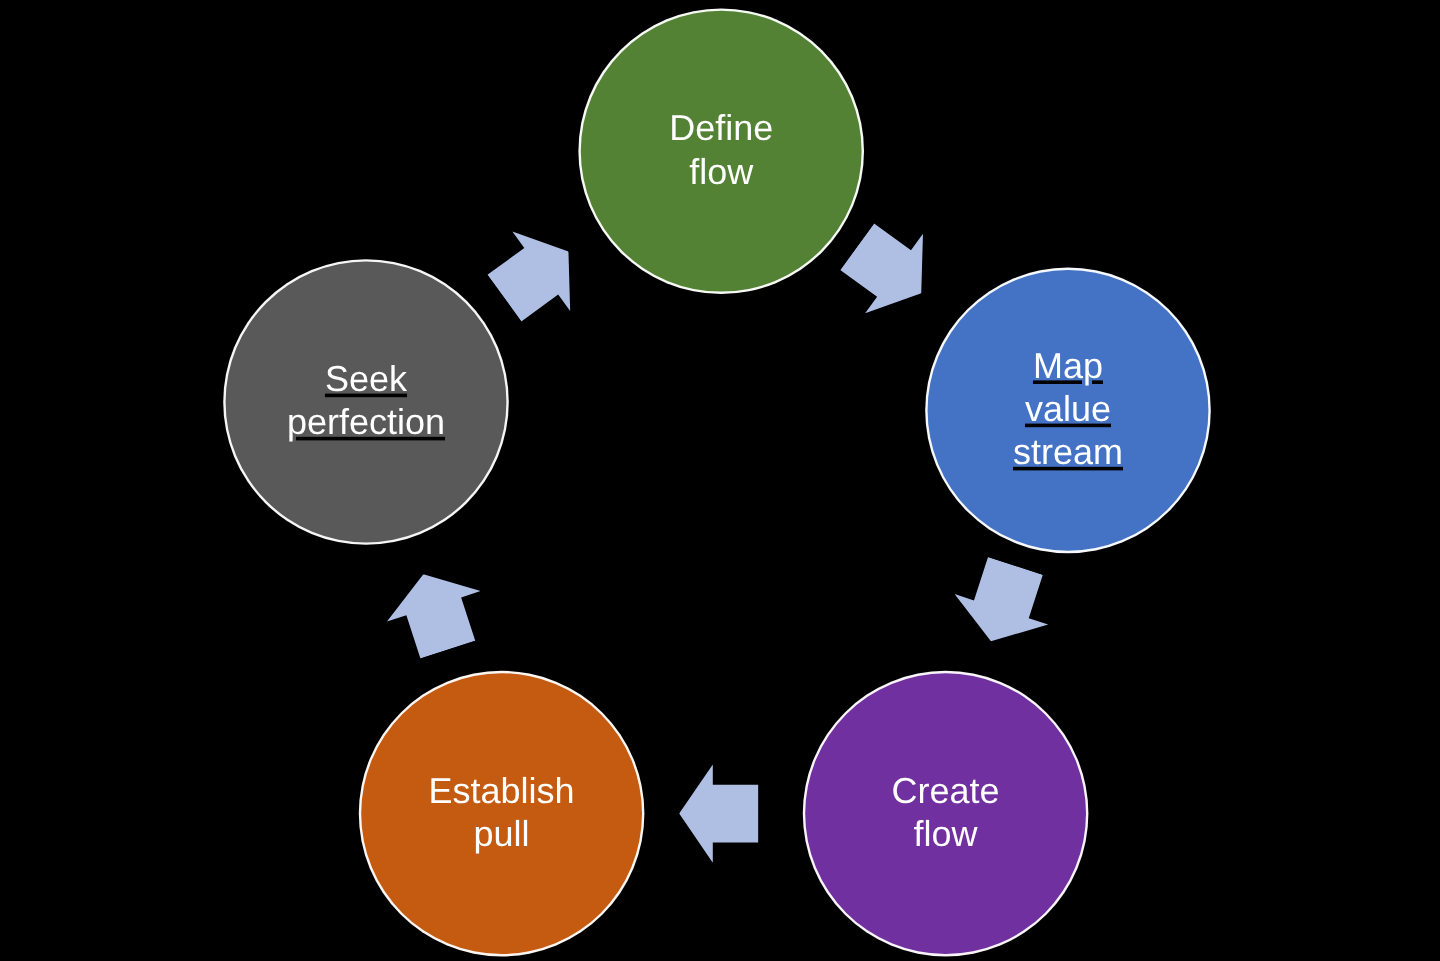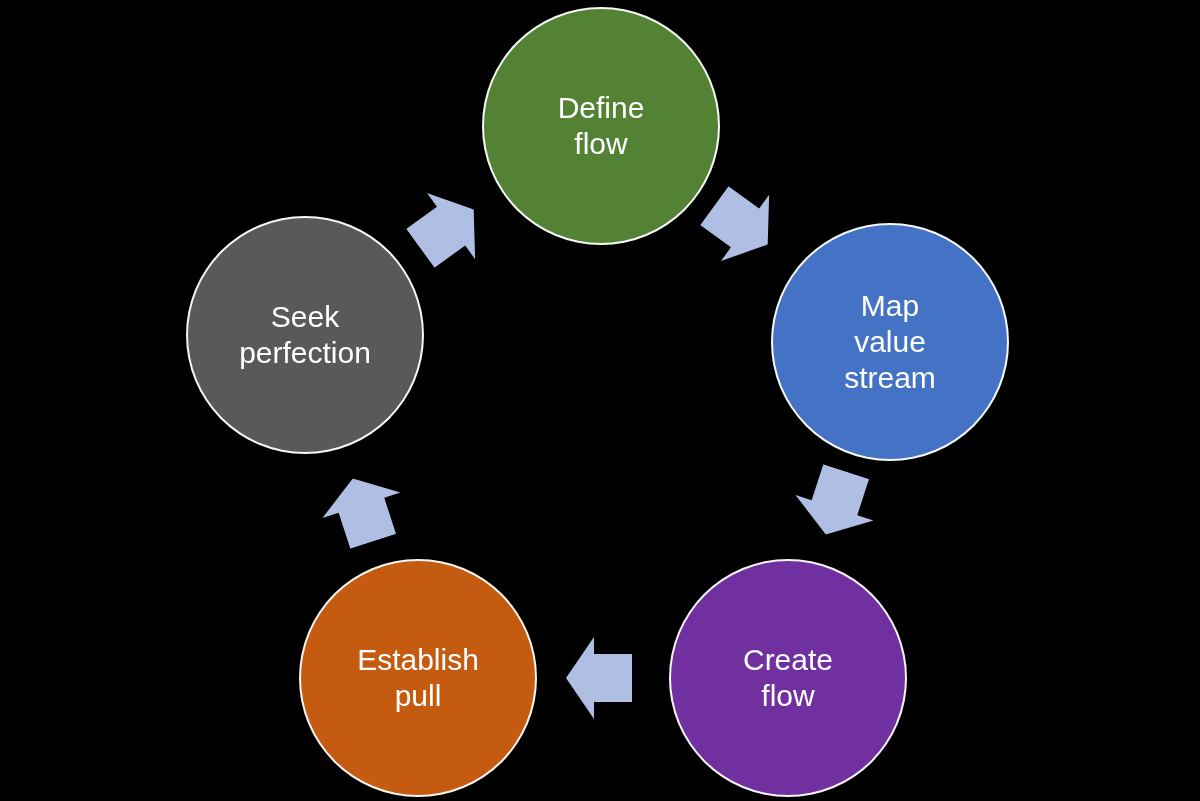--- a/index.html
+++ b/index.html
@@ -26,21 +26,21 @@
     justify-content: center;
   }
   .label {
     color: #ffffff;
     font-size: 30px;
     line-height: 1.2;
     text-align: center;
     white-space: pre-line;
   }
   .c-define    { left: 482px; top: 7px; }
-  .c-map       { left: 771px; top: 223px; }
+  .c-map       { left: 771px; top: 223px; text-decoration: underline; }
   .c-create    { left: 669px; top: 559px; }
   .c-establish { left: 299px; top: 559px; }
   .c-seek      { left: 186px; top: 216px; }
 
   .arrow {
     position: absolute;
     width: 66px;
     height: 82px;
   }
   .arrow svg { display: block; }
@@ -69,21 +69,21 @@
   <div class="circle c-create" style="background-color: rgb(112, 48, 160);">
     <span class="label">Create
 flow</span>
   </div>
 
   <div class="circle c-establish" style="background-color: rgb(197, 90, 17);">
     <span class="label">Establish
 pull</span>
   </div>
 
-  <div class="circle c-seek" style="background-color: rgb(89, 89, 89);">
+  <div class="circle c-seek" style="background-color: rgb(89, 89, 89); text-decoration: underline;">
     <span class="label">Seek
 perfection</span>
   </div>
 
   <div class="arrow a1">
     <svg viewBox="0 0 66 82" width="66" height="82">
       <polygon points="0,17 38,17 38,0 66,41 38,82 38,65 0,65" fill="#afbfe4"></polygon>
     </svg>
   </div>
 

